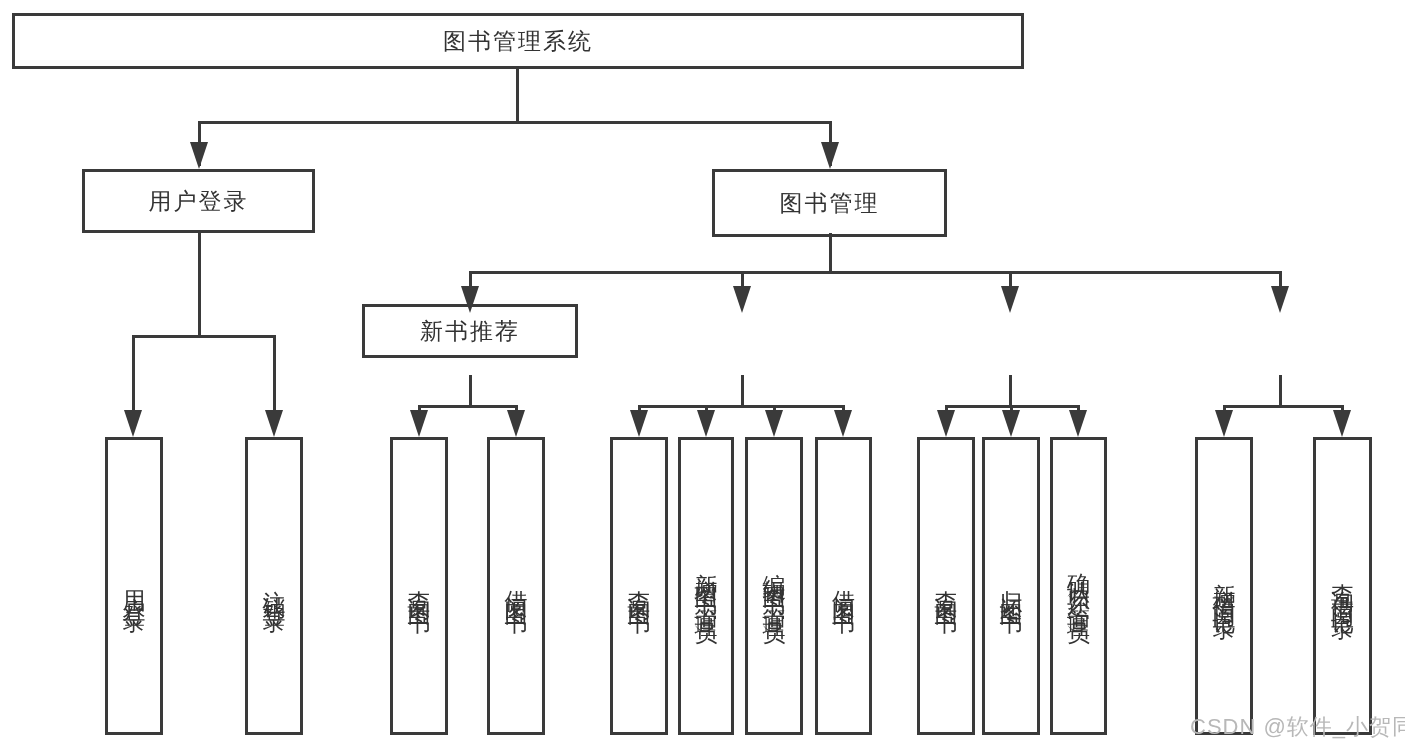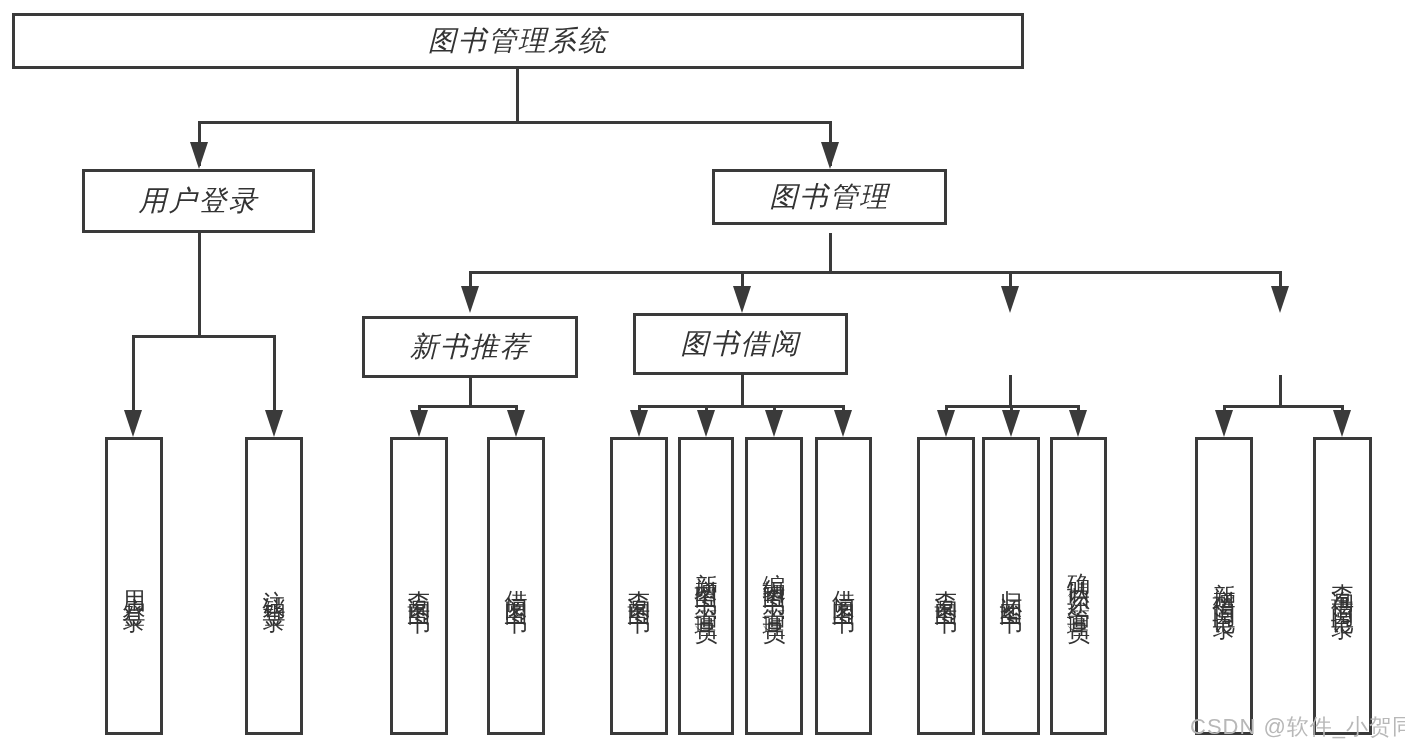--- a/index.html
+++ b/index.html
@@ -5,21 +5,21 @@
   html,body{margin:0;padding:0;background:#fff;}
   .canvas{
     position:relative;width:1405px;height:747px;background:var(--bg,#fff);
     font-family:"Liberation Sans","DejaVu Sans",sans-serif;
     color:var(--text,#333);overflow:hidden;
   }
   .box{
     position:absolute;box-sizing:border-box;border:3px solid var(--line,#3a3a3a);
     background:#fff;display:flex;align-items:center;justify-content:center;
   }
-  .box.h span{font-size:28px;letter-spacing:2px;white-space:nowrap;font-style:italic;}
+  .box.h span{font-size:23px;letter-spacing:2px;white-space:nowrap;}
   .box.v span{
     writing-mode:vertical-rl;font-size:23px;letter-spacing:7px;line-height:1;
     white-space:nowrap;
   }
   .line{position:absolute;background:var(--line,#3a3a3a);}
   .arrow{
     position:absolute;width:0;height:0;
     border-left:9px solid transparent;border-right:9px solid transparent;
     border-top:27px solid var(--line,#3a3a3a);
   }
@@ -33,29 +33,26 @@
 
 <div class="canvas" style="--line: #3a3a3a; --text: #333333; --wm: #b8b8b8; --bg: #ffffff;">
 
   <div class="box h" style="left:12px;top:13px;width:1012px;height:56px">
     <span>图书管理系统</span>
   </div>
 
   <div class="box h" style="left:82px;top:169px;width:233px;height:64px">
     <span>用户登录</span>
   </div>
-  <div class="box h" style="left:712px;top:169px;width:235px;height:56px">
+  <div class="box h" style="left:712px;top:169px;width:235px;height:68px">
     <span>图书管理</span>
   </div>
 
-  <div class="box h" style="left:362px;top:316px;width:216px;height:62px">
+  <div class="box h" style="left:362px;top:304px;width:216px;height:54px">
     <span>新书推荐</span>
-  </div>
-  <div class="box h" style="left:633px;top:313px;width:215px;height:62px">
-    <span>图书借阅</span>
   </div>
 
   <div class="box v" style="left:105px;top:437px;width:58px;height:298px">
     <span>用户登录</span>
   </div>
   <div class="box v" style="left:245px;top:437px;width:58px;height:298px">
     <span>注销登录</span>
   </div>
 
   <div class="box v" style="left:390px;top:437px;width:58px;height:298px">

